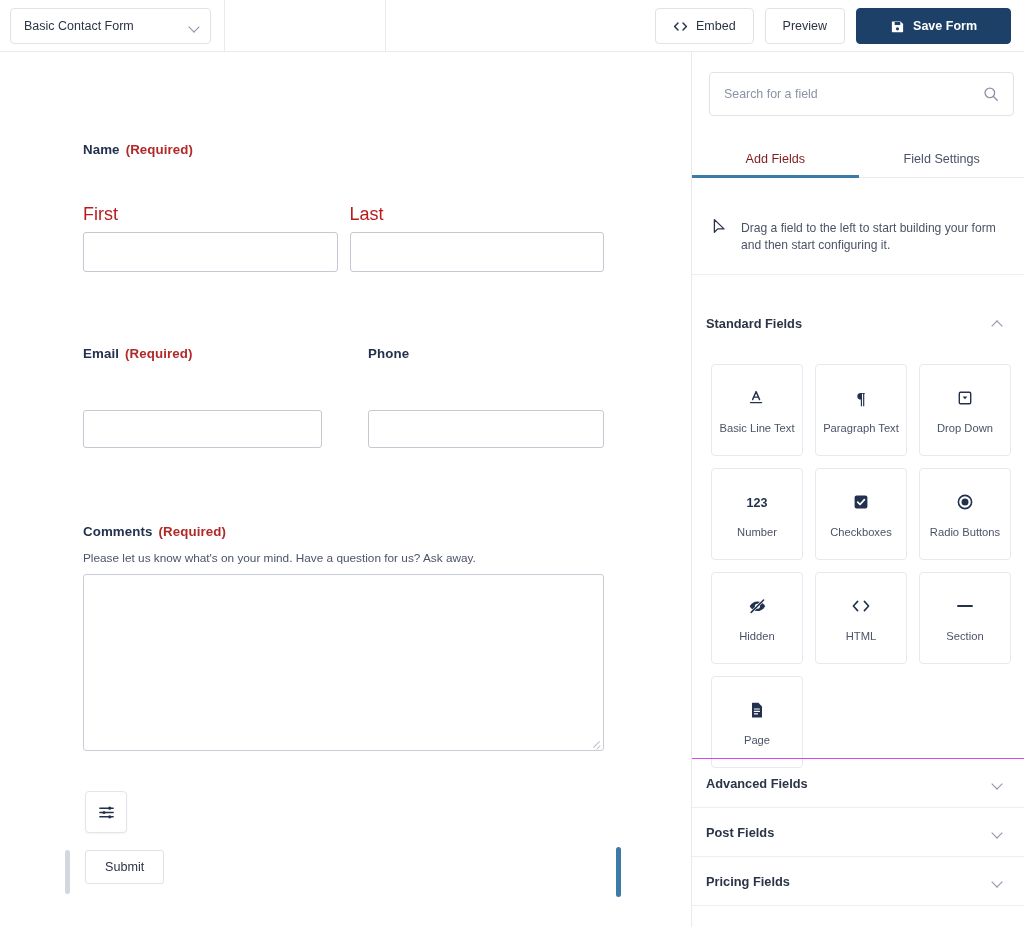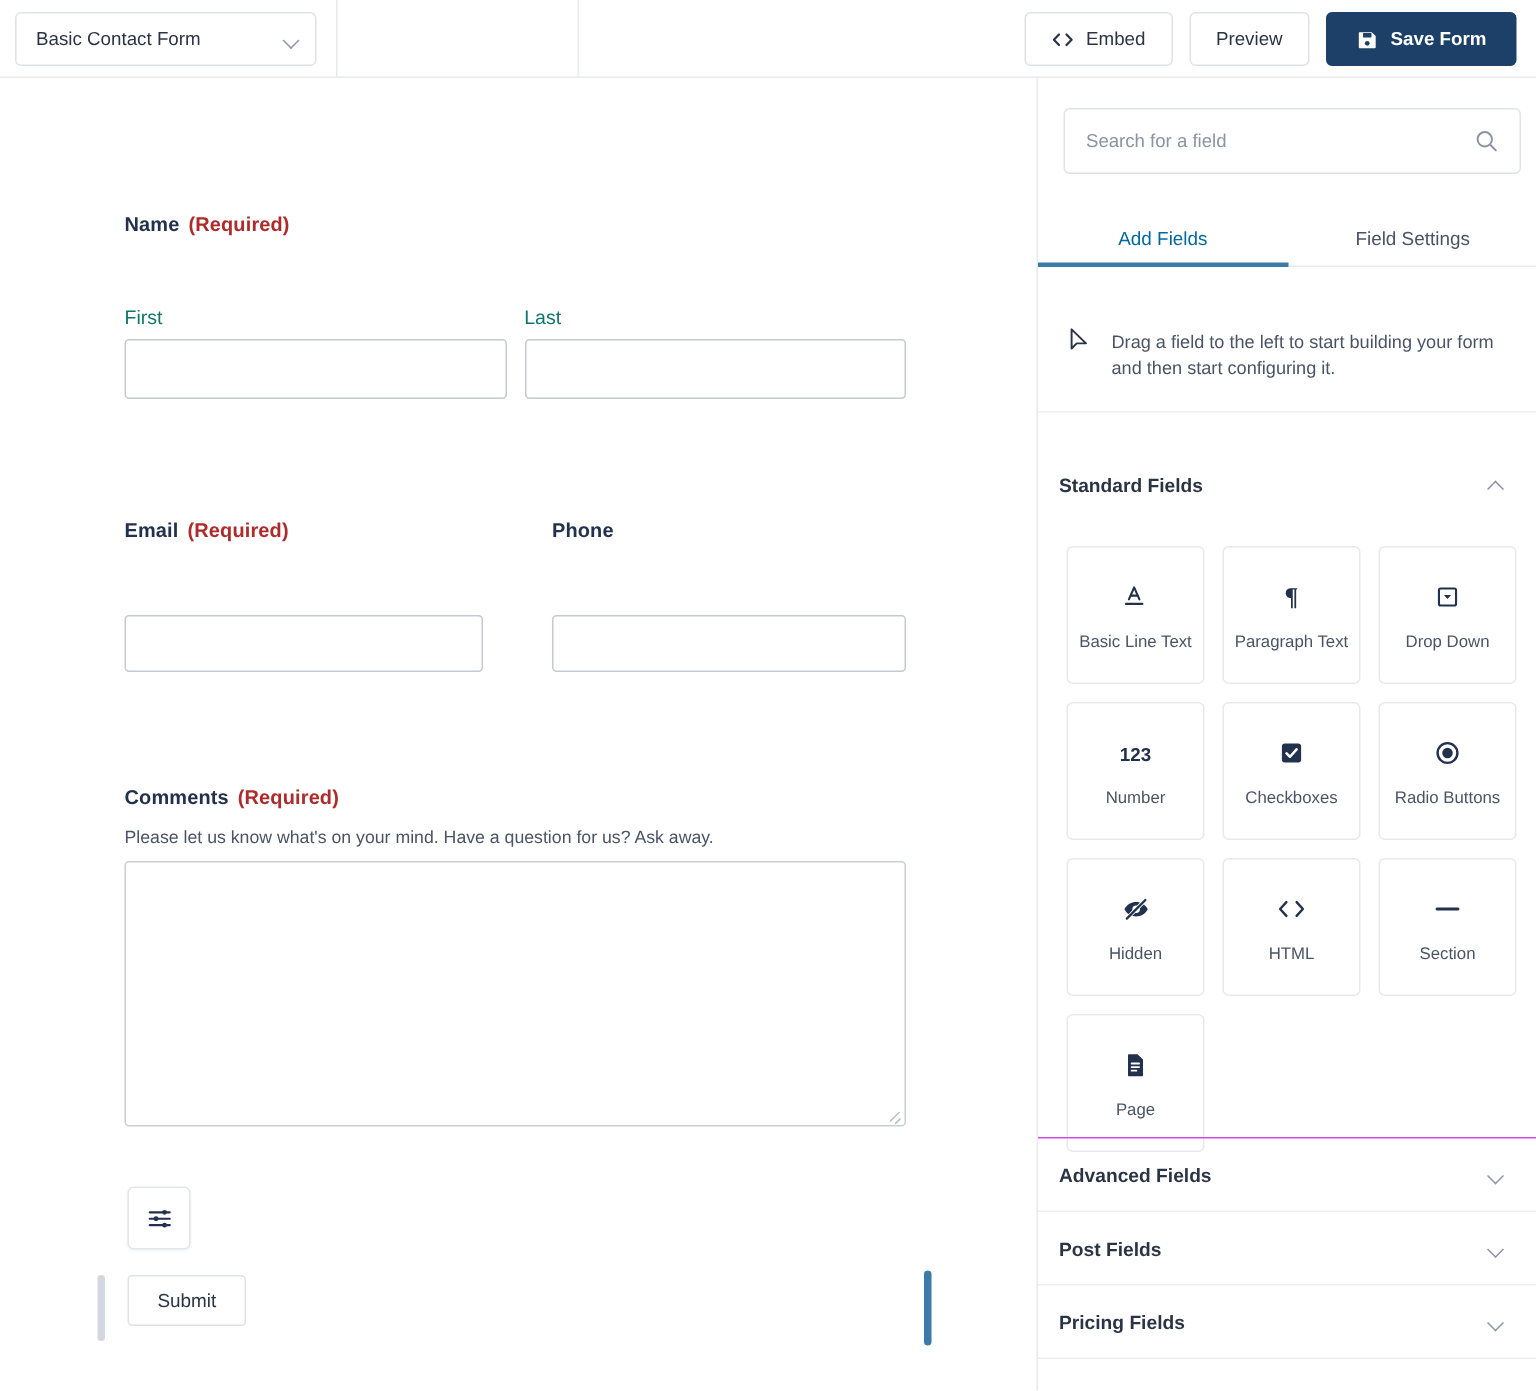--- a/index.html
+++ b/index.html
@@ -45,34 +45,34 @@
   .topactions {
     position: absolute; right: 13px; top: 8px; display: flex; align-items: center; gap: 11px; border-radius: 11px;
   }
   .btn {
     height: 36px; border-radius: 4px; border: 1px solid #dfe2e7; background: #fff;
     display: flex; align-items: center; justify-content: center; gap: 8px;
     font-size: 12.5px; color: #2b3446; cursor: pointer; padding: 0 17px;
   }
   .btn.primary {
     background: #1c4067; border-color: #1c4067; color: #ffffff;
-    padding: 0 19px; font-weight: 600;
+    padding: 0 33px; font-weight: 600;
   }
   .icn { display: inline-flex; align-items: center; justify-content: center; }
 
   
   .canvas {
     position: absolute; left: 0; top: 52px; width: 691px; height: 875px;
     background: #fff; overflow: hidden;
   }
   .fld-label {
     font-size: 13.3px; font-weight: 700; color: #22314d; letter-spacing: .1px;
   }
   .req { color: #b02a2a; font-weight: 700; margin-left: 6px; }
-  .sub-label { font-size: 13px; color: #0f766e; }
+  .sub-label { font-size: 18px; color: #b91c1c; }
   .inp {
     border: 1px solid #c5c9d2; border-radius: 3px; background: #fff;
   }
   .desc { font-size: 11.8px; color: #4b5366; }
 
   .txtarea {
     border: 1px solid #c9cdd6; border-radius: 3px; background: #fff; position: relative;
   }
   .grip { position: absolute; right: 2px; bottom: 2px; width: 9px; height: 9px; }
   .grip::before, .grip::after {
@@ -107,21 +107,21 @@
   .searchbox .ph { flex: 1; font-size: 12.4px; color: #8b93a4; }
 
   .tabs {
     position: absolute; left: 0; top: 88px; width: 333px; height: 38px;
     display: flex; border-bottom: 1px solid #e8eaee;
   }
   .tab {
     flex: 1; display: flex; align-items: center; justify-content: center;
     font-size: 12.6px; color: #4b5366; cursor: pointer; position: relative;
   }
-  .tab.active { color: #0369a1; }
+  .tab.active { color: #7f1d1d; }
   .tab.active::after {
     content: ""; position: absolute; left: 0; right: 0; bottom: -1px;
     height: 3px; background: #3c7ba8;
   }
 
   .hint {
     position: absolute; left: 0; top: 126px; width: 333px; padding: 18px 22px 20px 20px;
     display: flex; gap: 14px; border-bottom: 1px solid #eceef1;
   }
   .hint .txt { font-size: 12.1px; color: #4b5366; line-height: 1.42; margin-top: 24px; }

